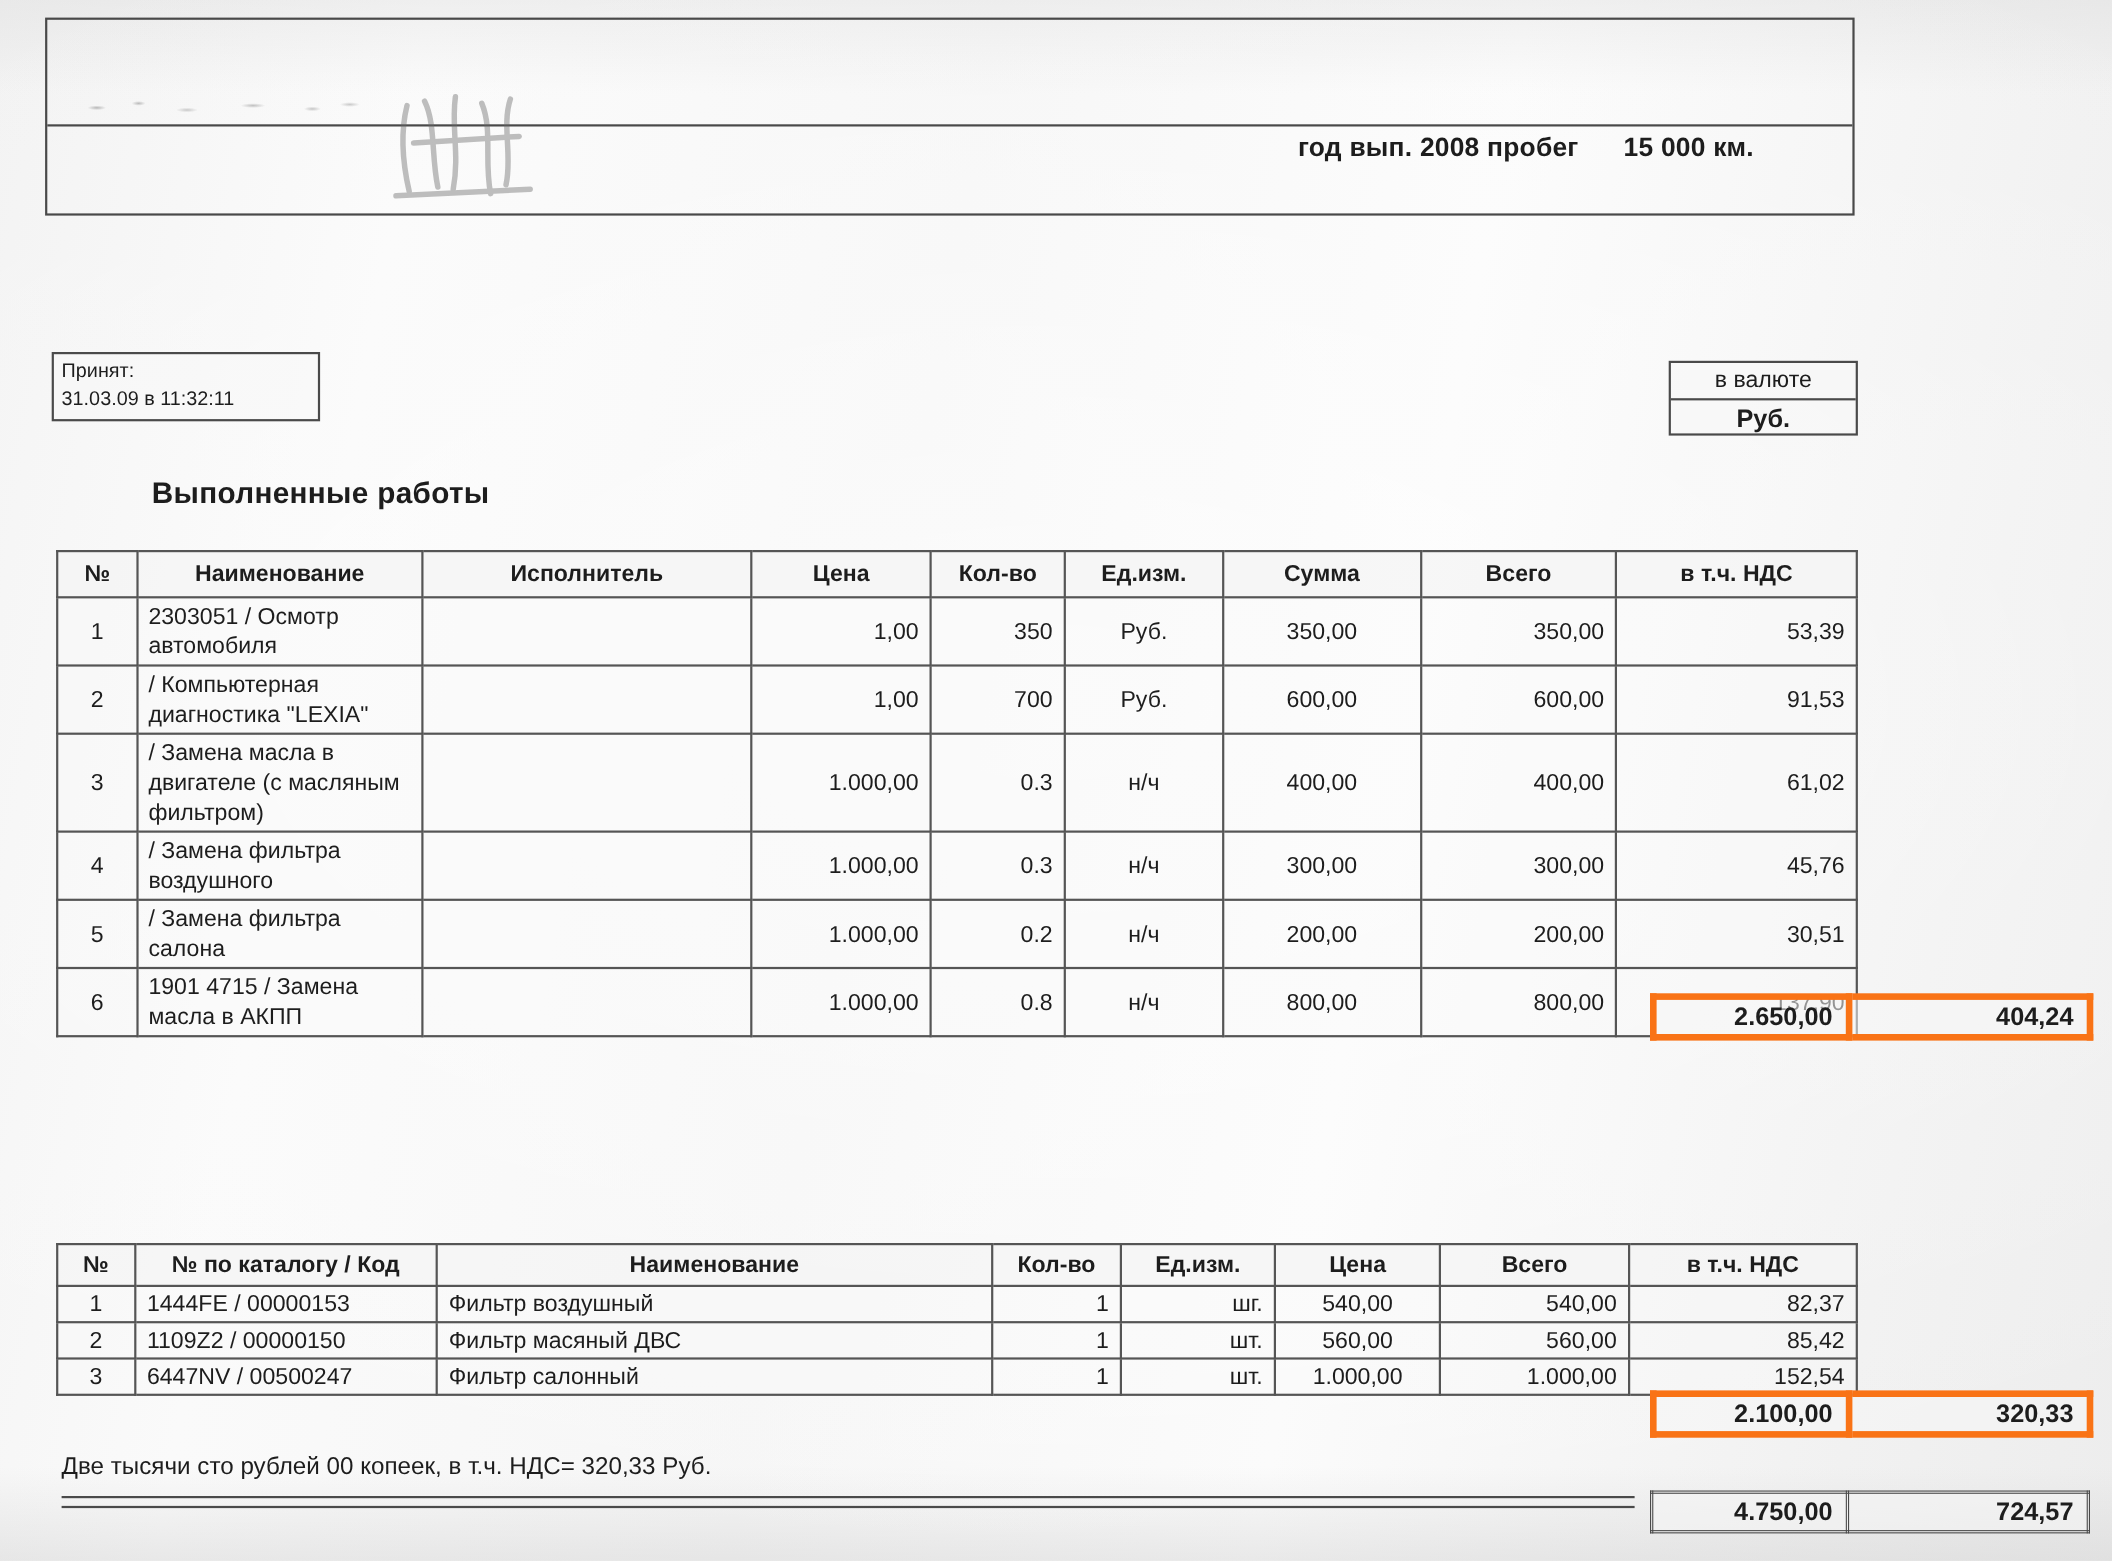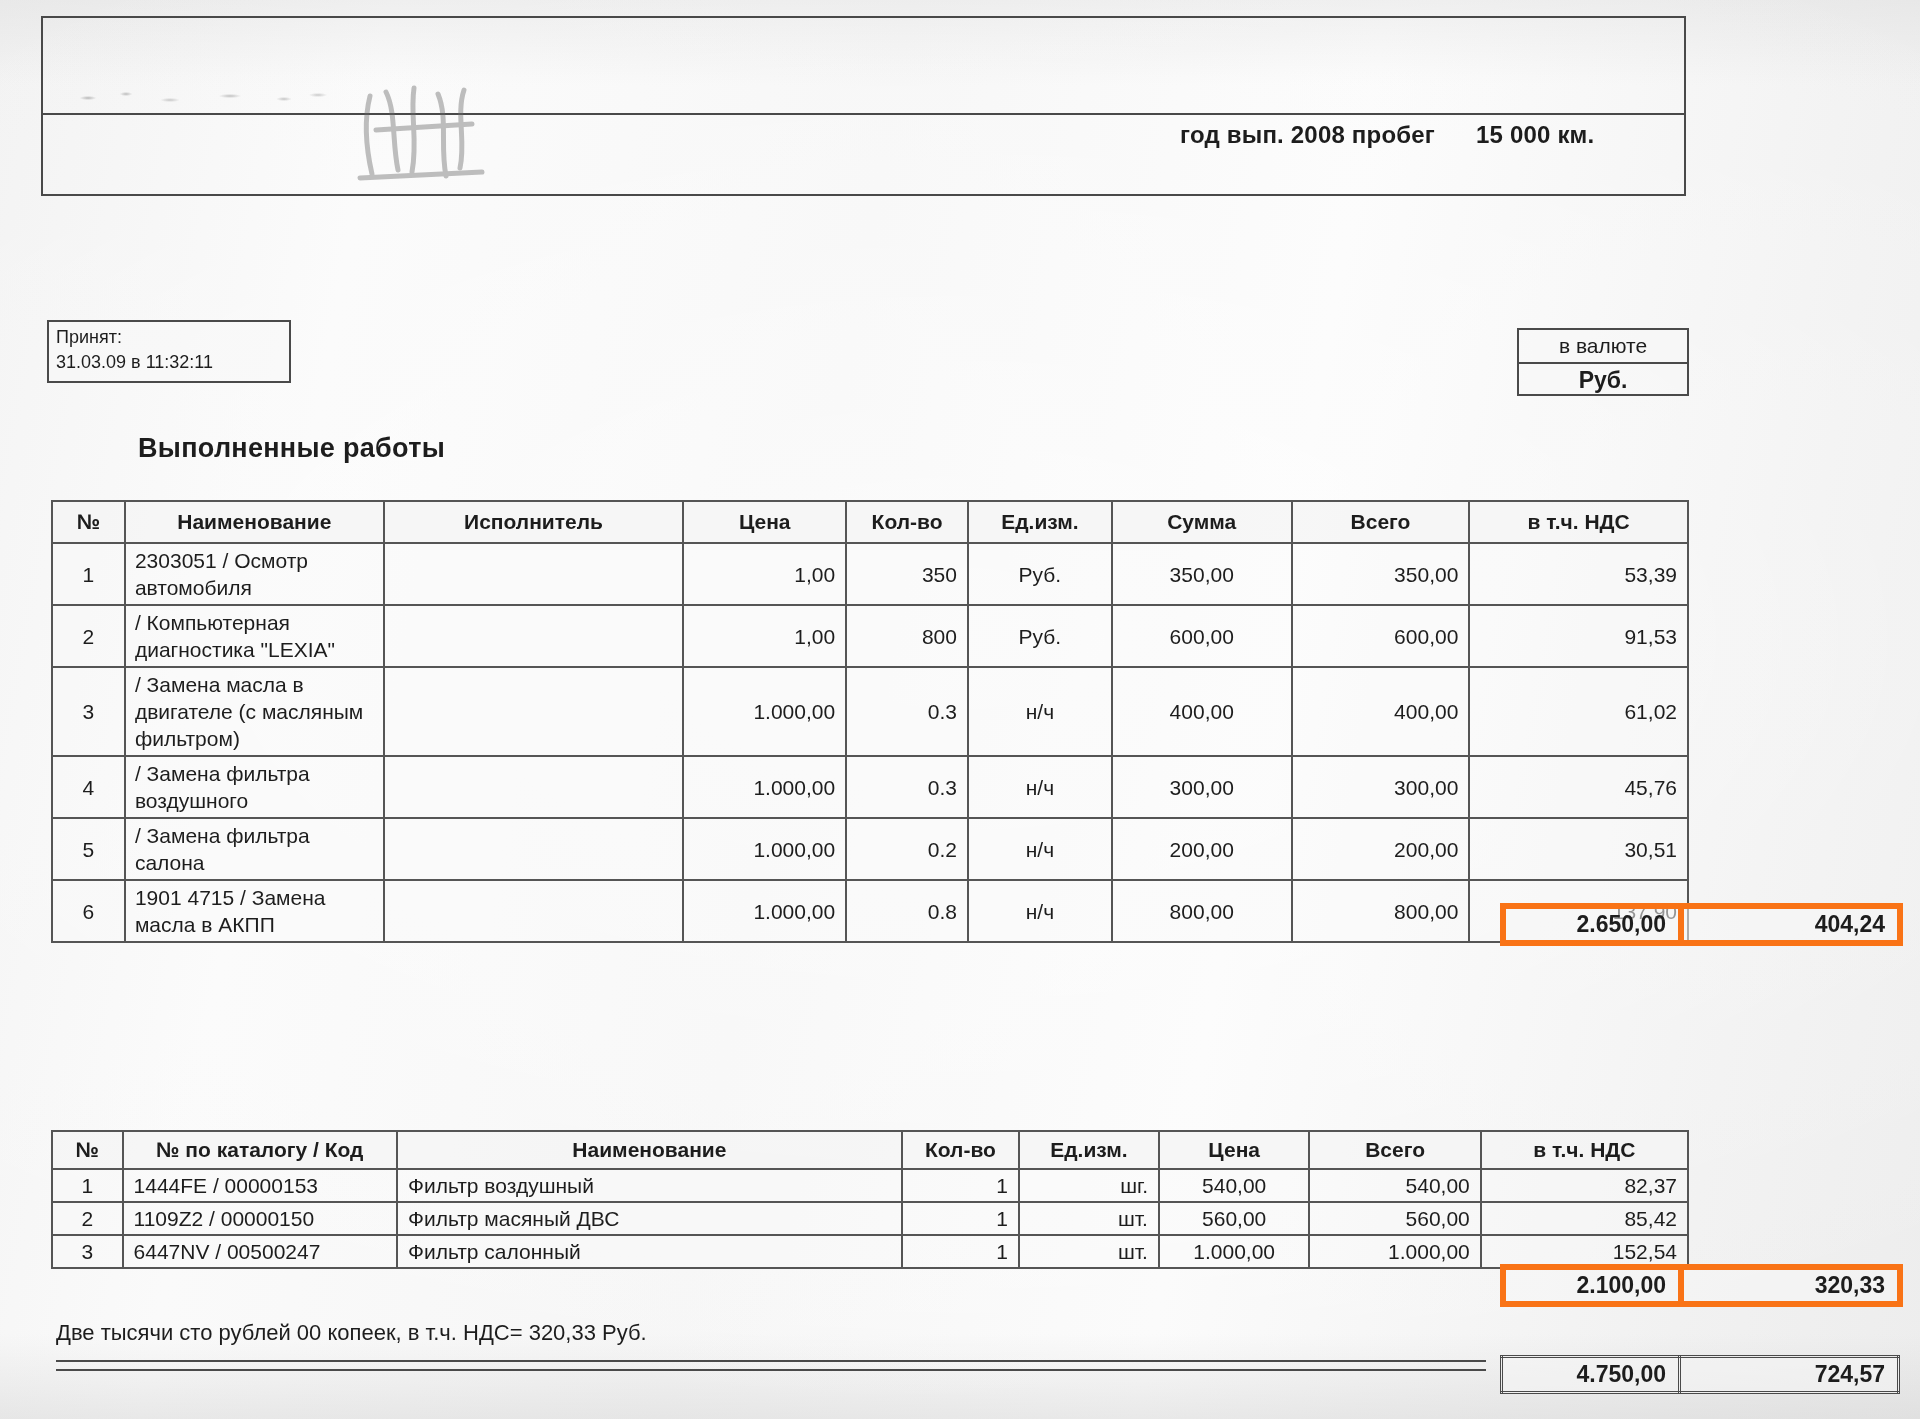--- a/index.html
+++ b/index.html
@@ -303,21 +303,21 @@
         <td class="c">Руб.</td>
         <td class="c">350,00</td>
         <td class="r">350,00</td>
         <td class="r">53,39</td>
       </tr>
       <tr style="height:56px">
         <td class="c">2</td>
         <td class="l name"> / Компьютерная диагностика "LEXIA"</td>
         <td class="l"></td>
         <td class="r">1,00</td>
-        <td class="r">800</td>
+        <td class="r">700</td>
         <td class="c">Руб.</td>
         <td class="c">600,00</td>
         <td class="r">600,00</td>
         <td class="r">91,53</td>
       </tr>
       <tr style="height:84px">
         <td class="c">3</td>
         <td class="l name"> / Замена масла в двигателе (с масляным фильтром)</td>
         <td class="l"></td>
         <td class="r">1.000,00</td>

